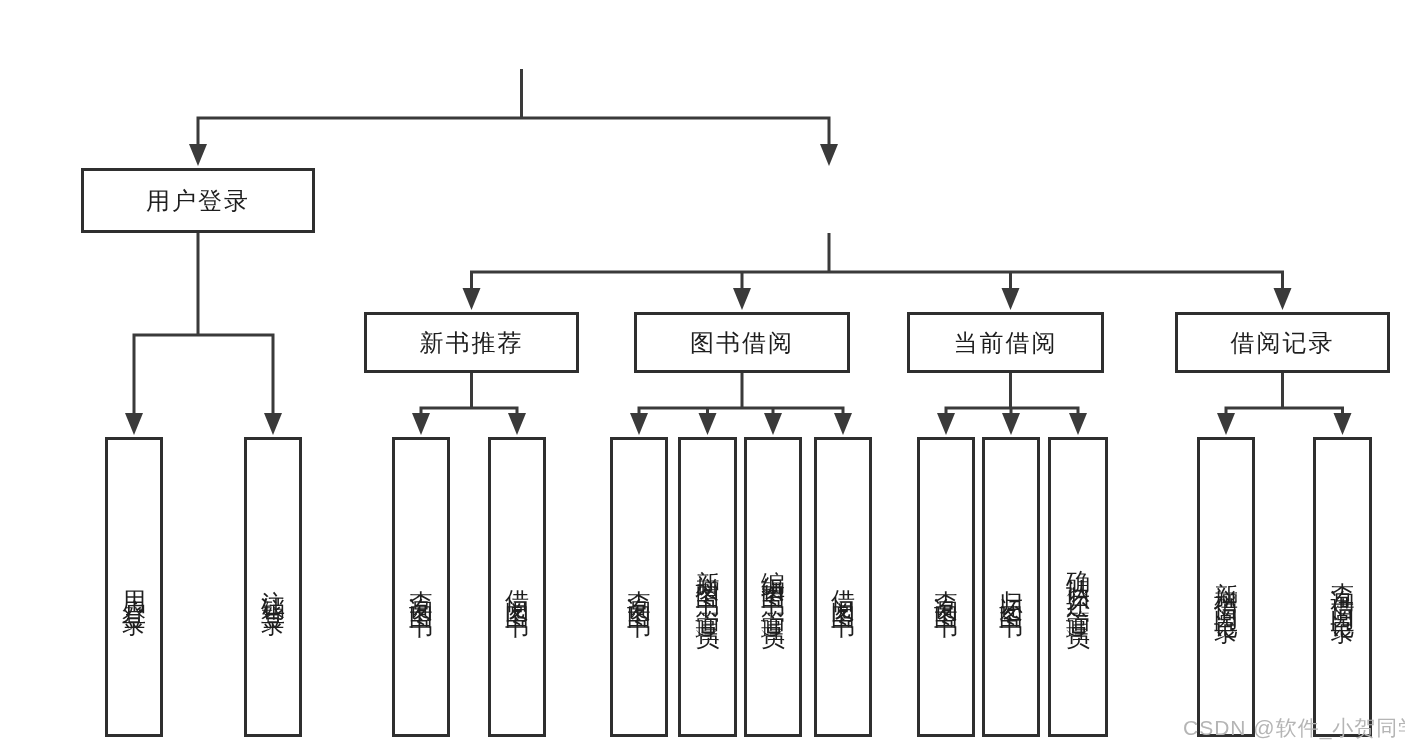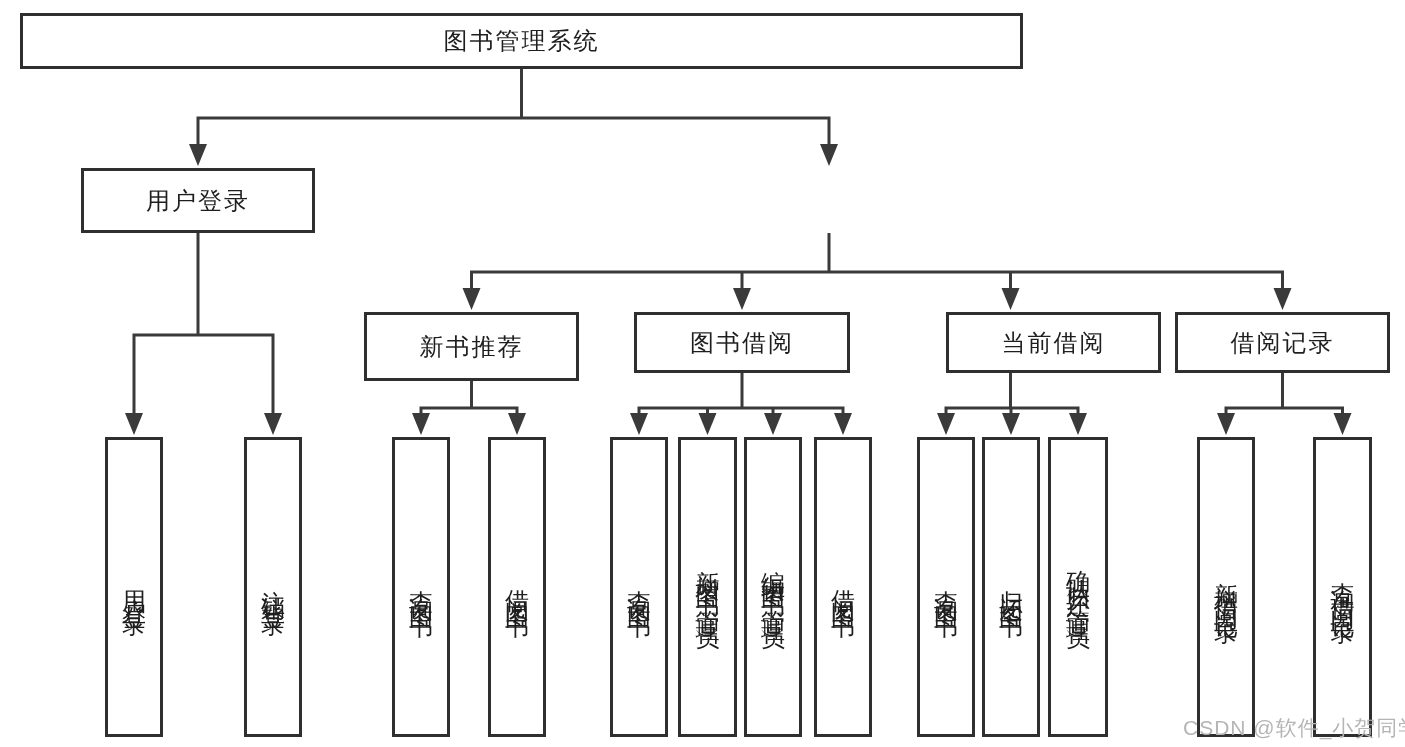--- a/index.html
+++ b/index.html
@@ -60,27 +60,26 @@
       <polygon points="764,413 782,413 773,435"></polygon>
       <polygon points="834,413 852,413 843,435"></polygon>
       <polygon points="937,413 955,413 946,435"></polygon>
       <polygon points="1002,413 1020,413 1011,435"></polygon>
       <polygon points="1069,413 1087,413 1078,435"></polygon>
       <polygon points="1217,413 1235,413 1226,435"></polygon>
       <polygon points="1333.5,413 1351.5,413 1342.5,435"></polygon>
     </g>
   </svg>
 
-  <div class="node" style="left:20px;top:13px;width:1003px;height:56px;">图书管理系统</div>
 
   <div class="node" style="left:81px;top:168px;width:234px;height:65px;">用户登录</div>
 
-  <div class="node" style="left:364px;top:312px;width:215px;height:69px;text-align:right;">新书推荐</div>
+  <div class="node" style="left:364px;top:312px;width:215px;height:61px;text-align:right;">新书推荐</div>
   <div class="node" style="left:634px;top:312px;width:216px;height:61px;">图书借阅</div>
-  <div class="node" style="left:946px;top:312px;width:215px;height:61px;text-align:right;">当前借阅</div>
+  <div class="node" style="left:907px;top:312px;width:197px;height:61px;text-align:right;">当前借阅</div>
   <div class="node" style="left:1175px;top:312px;width:215px;height:61px;">借阅记录</div>
 
   <div class="node leaf" style="left:105px;width:58px;">用户登录</div>
   <div class="node leaf" style="left:244px;width:58px;">注销登录</div>
 
   <div class="node leaf" style="left:392px;width:58px;">查询图书</div>
   <div class="node leaf" style="left:488px;width:58px;">借阅图书</div>
 
   <div class="node leaf" style="left:610px;width:58px;">查询图书</div>
   <div class="node leaf" style="left:678px;width:59px;">新增图书（管理员）</div>

